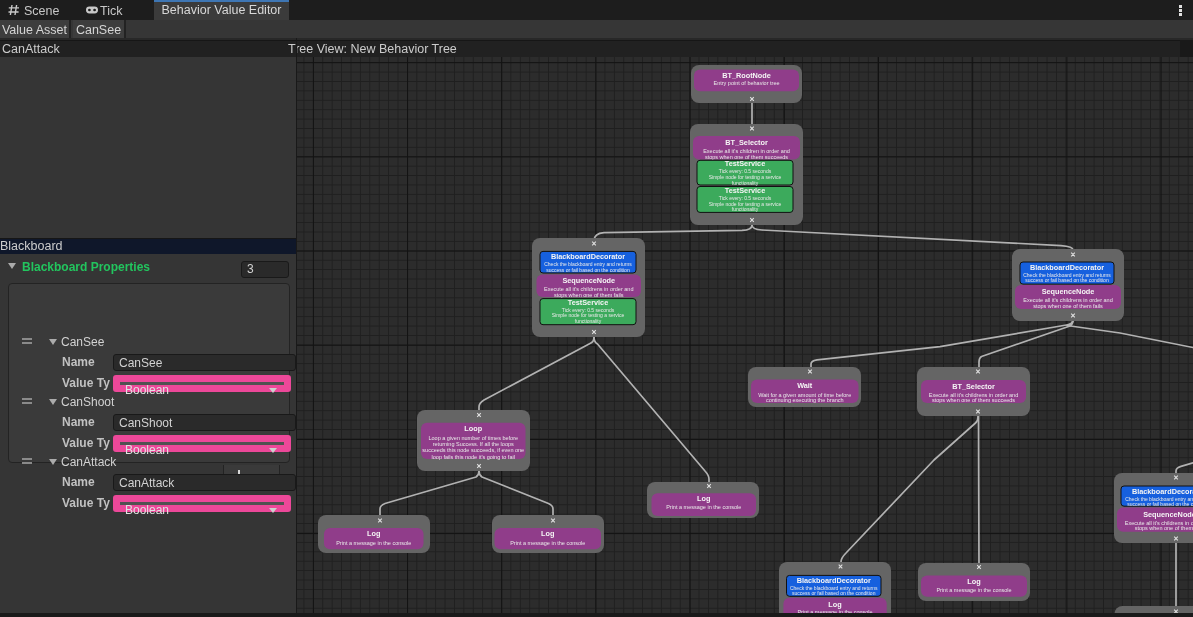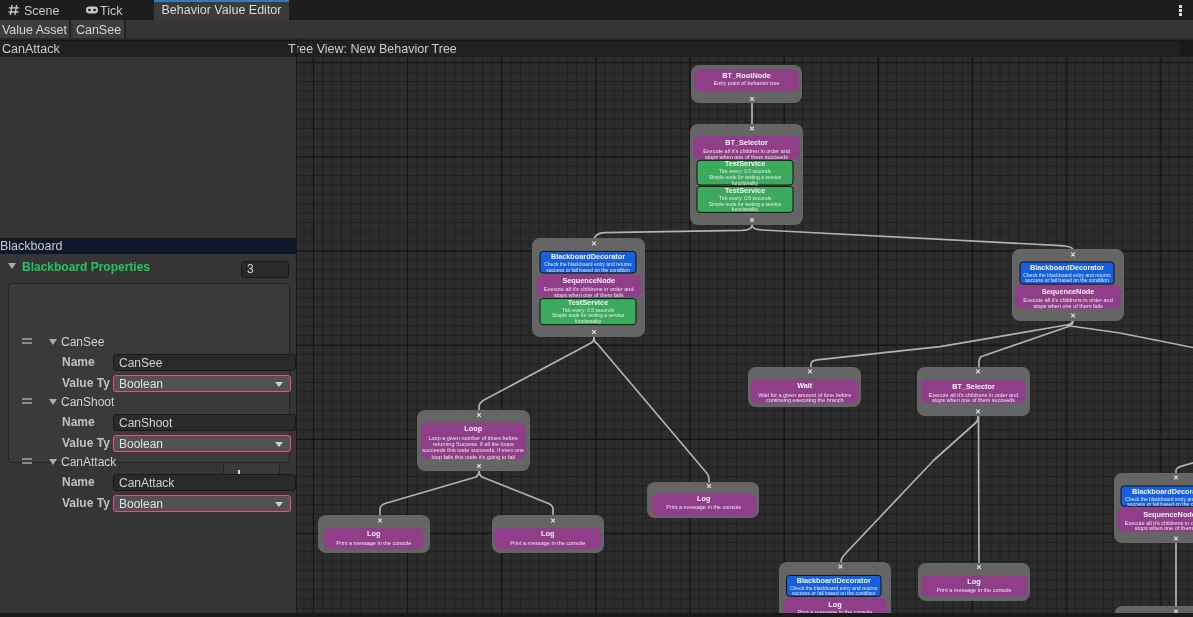--- a/index.html
+++ b/index.html
@@ -35,21 +35,21 @@
   #listfoot i { position:absolute; background:#d8d8d8; }
   .bbitem { position:absolute; left:12px; width:296px; height:60px;margin-top:48px; }
   .drag { position:absolute; left:10px; top:3px; width:10px; height:8px; }
   .drag i { display:block; height:2px; background:#8a8a8a; margin-bottom:2px; }
   .iname { position:absolute; left:49px; top:0; color:#d2d2d2; font-size:12px; }
   .lbl { position:absolute; left:50px; color:#c1c1c1; font-size:12px;font-weight:bold; }
   .tfield { position:absolute; left:101px; width:183px; height:17px; background:#2a2a2a;
      border:1px solid #191919; border-radius:3px; }
   .tfield span { position:absolute; left:5px; top:1px; color:#d2d2d2; font-size:12px; }
   .dfield { position:absolute; left:101px; width:178px; height:17px; background:#515151;
-     border:1px solid #ec4899; border-radius:3px; }
+     border:7px solid #ec4899; border-radius:3px; }
   .dfield span { position:absolute; left:5px; top:1px; color:#e2e2e2; font-size:12px; }
   .dfield b { position:absolute; right:7px; top:6px; width:0; height:0; border-left:4.5px solid transparent;
      border-right:4.5px solid transparent; border-top:5.5px solid #cfcfcf; }
   
   #graph { position:absolute; left:297px; top:57px; width:896px; height:560px; overflow:hidden;
      background-color:#2c2c2c;
      background-image:
        linear-gradient(#121212 1px, transparent 1px),
        linear-gradient(90deg, #121212 1px, transparent 1px),
        linear-gradient(#1f1f1f 1px, transparent 1px),

